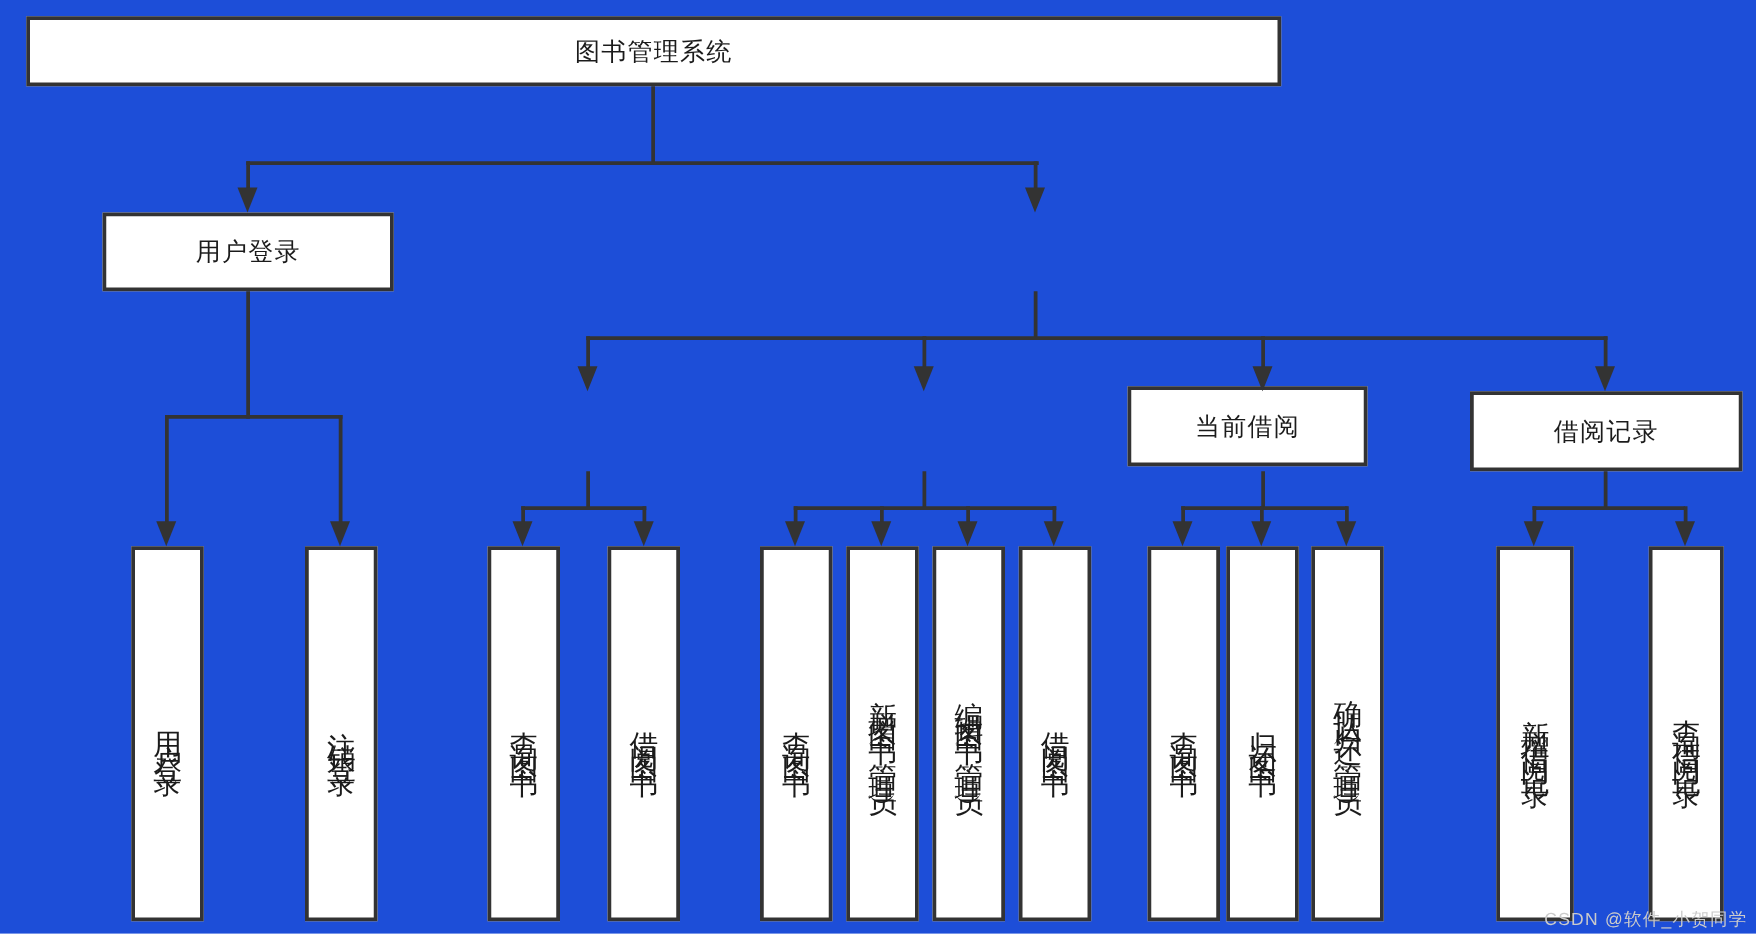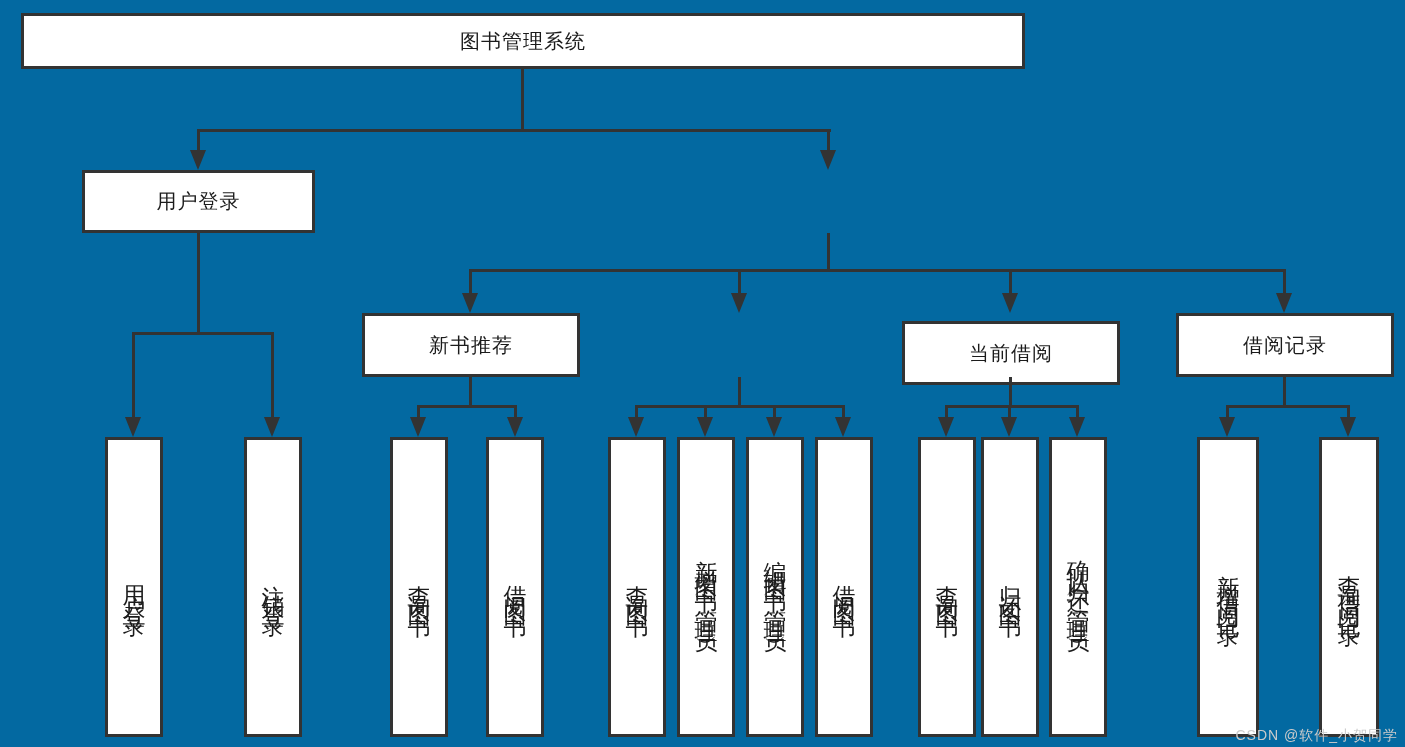--- a/index.html
+++ b/index.html
@@ -1,17 +1,17 @@
 <!DOCTYPE html>
 <html><head>
 <meta charset="utf-8">
 <style>
   html,body{margin:0;padding:0;background:#fff;}
   #canvas{
-    position:relative;width:1405px;height:747px;background:#0369a1;
+    position:relative;width:1405px;height:747px;background:#1d4ed8;
     font-family:"Liberation Sans","DejaVu Sans",sans-serif;overflow:hidden;
   }
   .box{
     position:absolute;border:3px solid #333333;background:#ffffff;
     box-sizing:border-box;display:flex;align-items:center;justify-content:center;
   }
   .hlabel{font-size:20px;color:#1b1b1b;letter-spacing:1px;white-space:nowrap;}
   .vlabel{
     writing-mode:vertical-rl;text-orientation:mixed;
     font-size:23px;letter-spacing:10px;line-height:1;color:#1b1b1b;
@@ -36,26 +36,23 @@
 
   <div class="box" style="left:21px;top:13px;width:1004px;height:56px;">
     <span class="hlabel">图书管理系统</span>
   </div>
 
   <div class="box" style="left:82px;top:170px;width:233px;height:63px;">
     <span class="hlabel">用户登录</span>
   </div>
 
 
-  <div class="box" style="left:362px;top:313px;width:218px;height:64px;">
-    <span class="hlabel">新书推荐</span>
-  </div>
 
 
-  <div class="box" style="left:902px;top:321px;width:218px;height:64px;">
+  <div class="box" style="left:902px;top:309px;width:192px;height:64px;">
     <span class="hlabel">当前借阅</span>
   </div>
 
   <div class="box" style="left:1176px;top:313px;width:218px;height:64px;">
     <span class="hlabel">借阅记录</span>
   </div>
 
   <div class="box" style="left:105px;top:437px;width:58px;height:300px;">
     <span class="vlabel">用户登录</span>
   </div>

